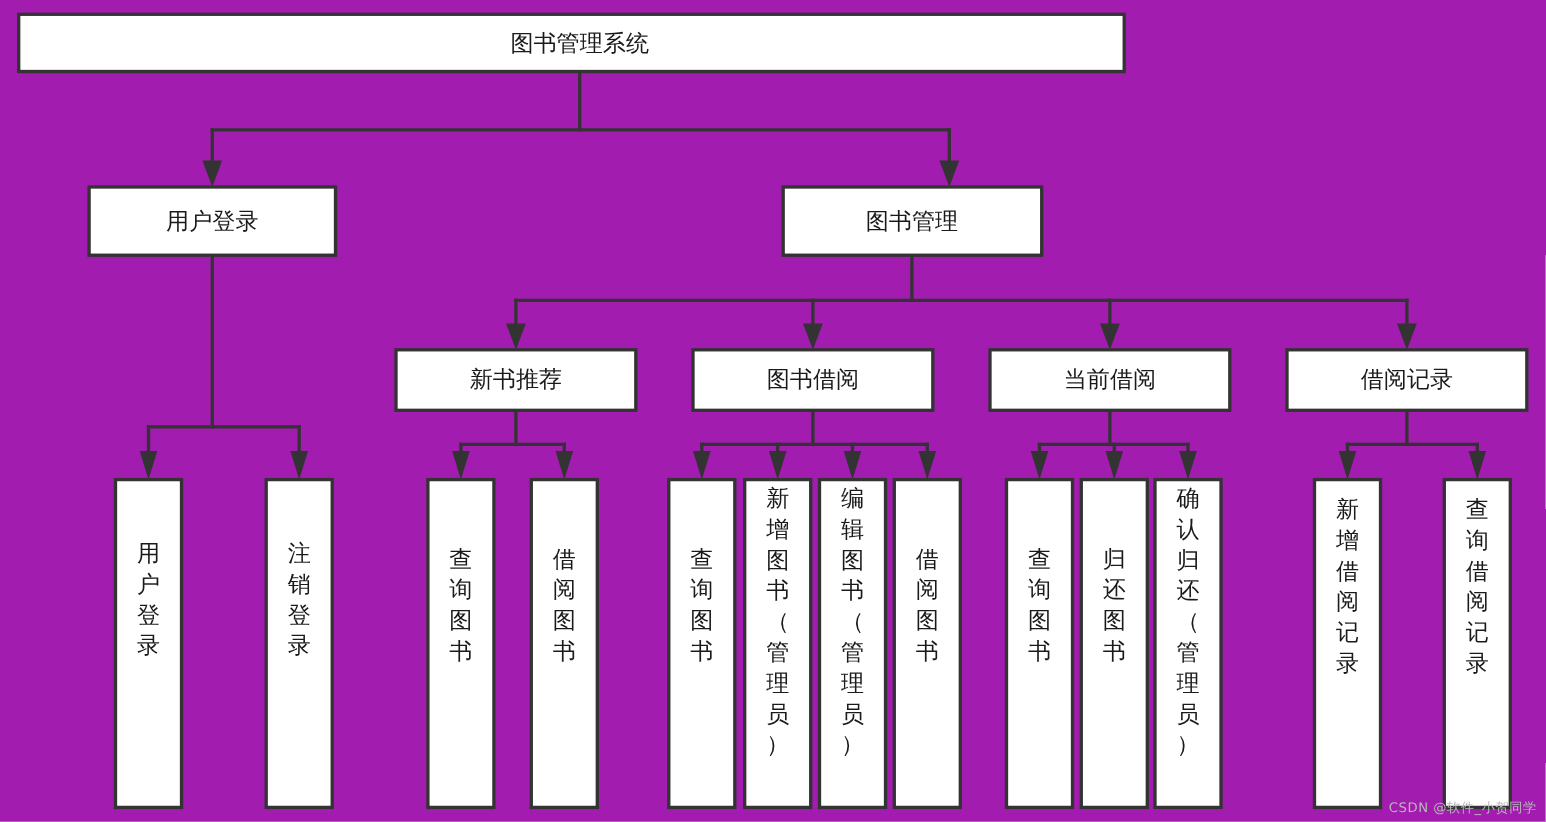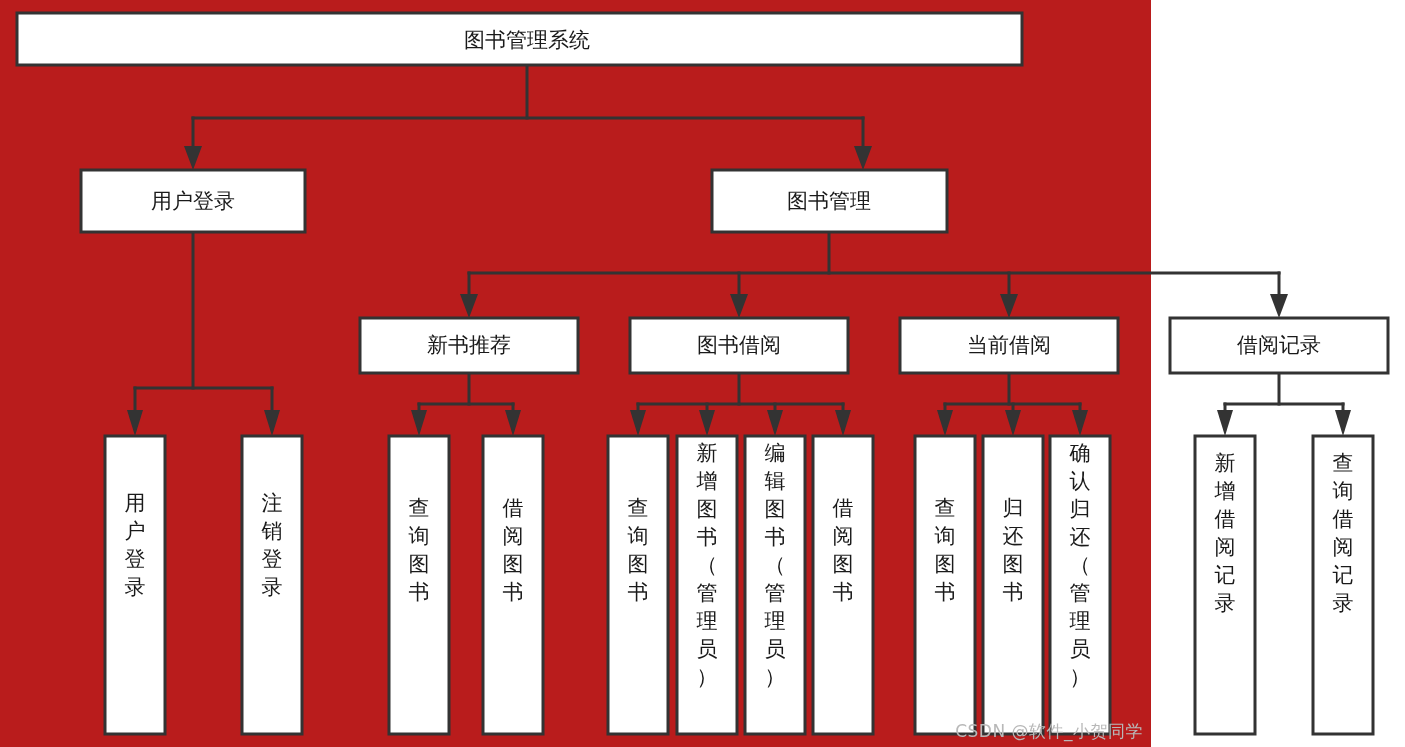--- a/index.html
+++ b/index.html
@@ -8,24 +8,23 @@
     background: #ffffff;
   }
   body {
     width: 1405px;
     height: 747px;
     font-family: "DejaVu Sans", "Liberation Sans", sans-serif;
     overflow: hidden;
   }
   #diagram-root {
     position: relative;
-    width: 1113px;
+    width: 1405px;
     height: 747px;
-    background: #b91c1c;
-    padding-left: 38px;
+    background: #a21caf;
   }
   svg.diagram-canvas {
     position: absolute;
     top: 0;
     left: 0;
     width: 1405px;
     height: 747px;
     display: block;
   }
   .node-box {
@@ -54,21 +53,21 @@
     font-family: "DejaVu Sans", "Liberation Sans", sans-serif;
     font-size: 21px;
     fill: #1a1a1a;
     text-anchor: middle;
   }
   .watermark-text {
     position: absolute;
     right: 8px;
     bottom: 4px;
     font-family: "DejaVu Sans", "Liberation Sans", sans-serif;
-    font-size: 17px;
+    font-size: 12px;
     color: #b8b8b8;
     letter-spacing: 0.5px;
     white-space: nowrap;
     user-select: none;
   }
 </style>
 </head>
 <body>
 
 <div id="diagram-root">

